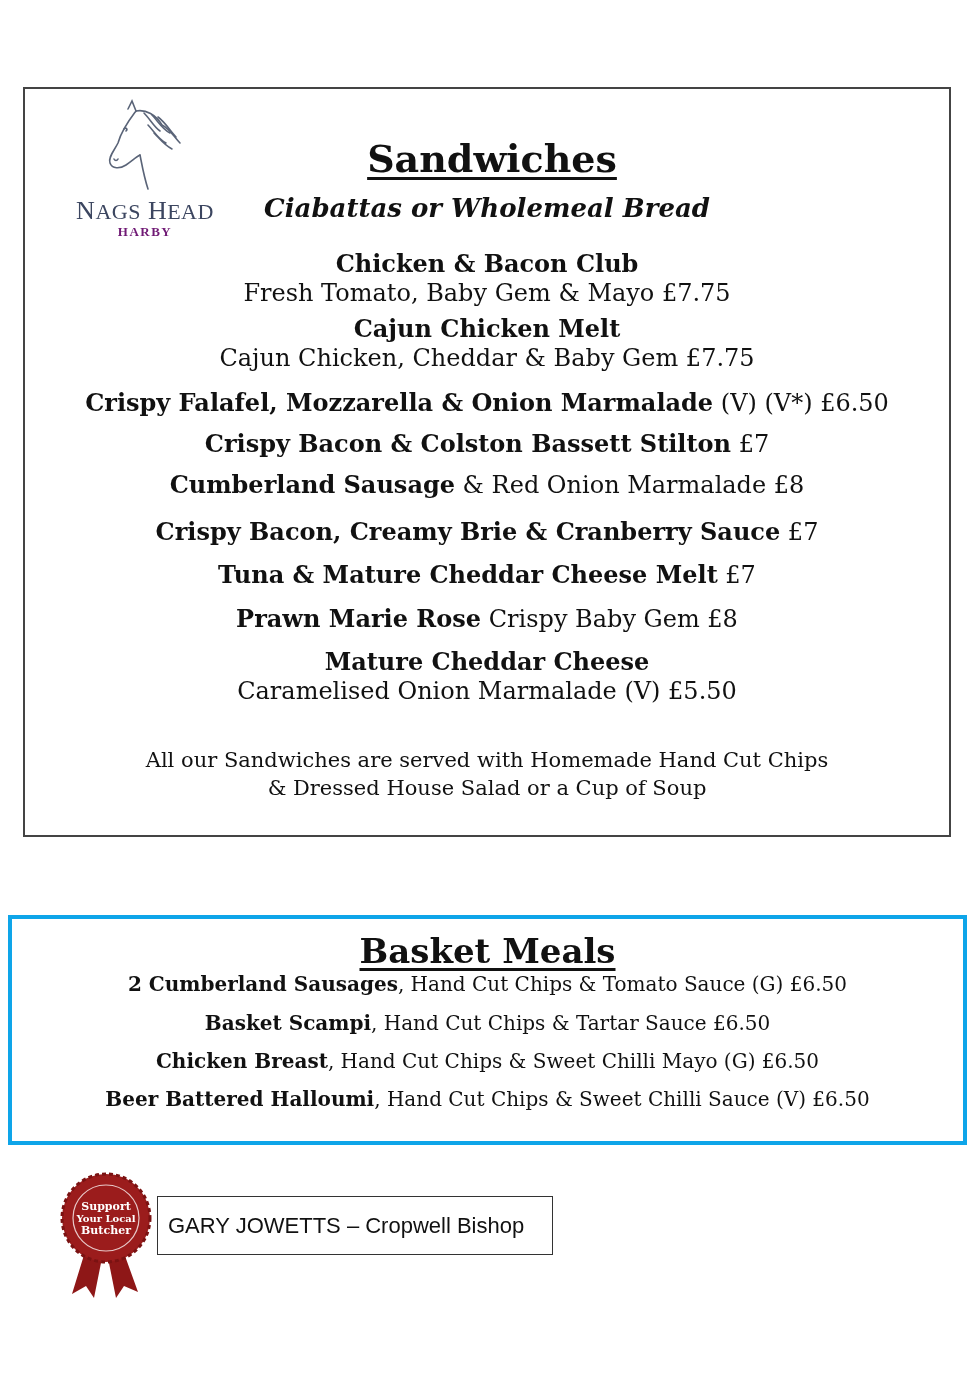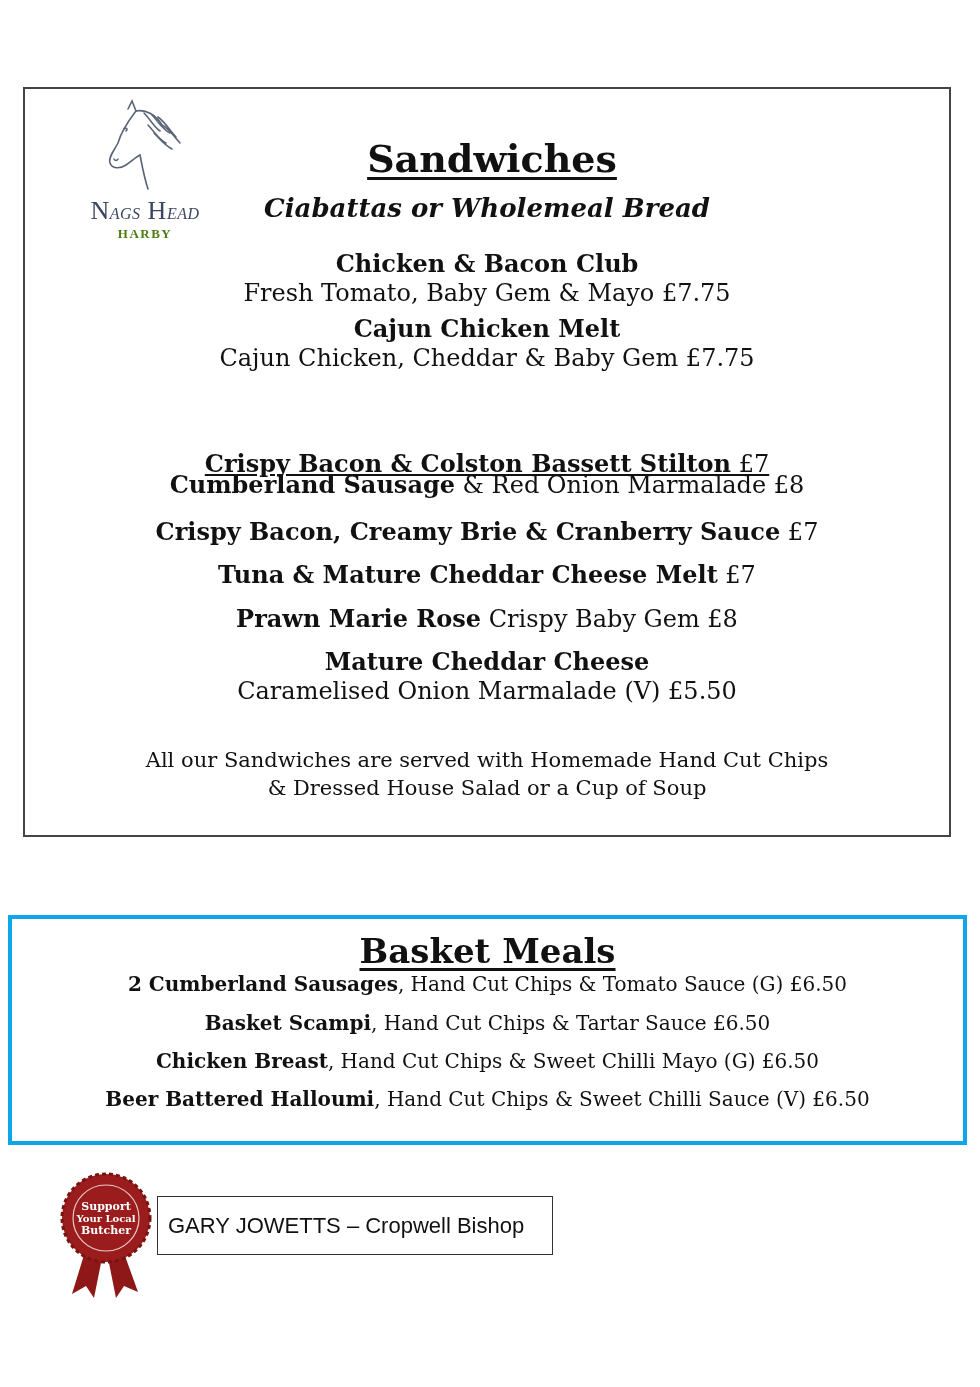--- a/index.html
+++ b/index.html
@@ -4,22 +4,22 @@
   <style>
     html, body { margin: 0; padding: 0; background: #ffffff; }
     body { width: 980px; height: 1387px; position: relative; overflow: hidden; color: #111; }
     .box1 {
       position: absolute; left: 23px; top: 87px; width: 928px; height: 750px;
       border: 2px solid #444; box-sizing: border-box;
     }
     .logo { position: absolute; left: 50px; top: 10px; width: 140px; height: 150px; text-align: center; }
     .logo svg { display: block; margin: 0 auto; }
     .logo-name { font-family: "Liberation Serif", serif; color: #3c4660; font-size: 26px; letter-spacing: 0.5px; margin-top: 4px; line-height: 26px; }
-    .logo-name .sc { font-size: 16px; font-style: italic; }
-    .logo-sub { font-family: "Liberation Serif", serif; color: #4d7c0f; font-size: 13px; font-weight: bold; letter-spacing: 1.5px; line-height: 14px; }
+    .logo-name .sc { font-size: 22px; }
+    .logo-sub { font-family: "Liberation Serif", serif; color: #701a75; font-size: 13px; font-weight: bold; letter-spacing: 1.5px; line-height: 14px; }
     .title {
       position: absolute; left: 0; right: 0; text-align: center; font-weight: bold;
       font-family: "DejaVu Serif", serif; text-decoration: underline; text-underline-offset: 5px;
     }
     .sw-title { top: 47px; font-size: 38px; padding-left: 10px; }
     .sw-sub { position: absolute; left: 0; right: 0; top: 104px; text-align: center; padding-left: 0;
       font-family: "DejaVu Serif", serif; font-style: italic; font-weight: bold; font-size: 26px; }
     .line { position: absolute; left: 0; right: 0; text-align: center; font-family: "DejaVu Serif", serif; font-size: 24px; white-space: nowrap; }
     .b { font-weight: bold; }
     .note { font-size: 21px; }
@@ -57,21 +57,22 @@
   </div>
 
   <div class="title sw-title">Sandwiches</div>
   <div class="sw-sub">Ciabattas or Wholemeal Bread</div>
 
   <div class="line b" style="top:160px;">Chicken &amp; Bacon Club</div>
   <div class="line" style="top:190px;">Fresh Tomato, Baby Gem &amp; Mayo £7.75</div>
   <div class="line b" style="top:225px;">Cajun Chicken Melt</div>
   <div class="line" style="top:255px;">Cajun Chicken, Cheddar &amp; Baby Gem £7.75</div>
 
-  <div class="line" style="top:360px;text-decoration:underline;"><span class="b">Crispy Bacon &amp; Colston Bassett Stilton</span><span> £7</span></div>
+  <div class="line" style="top:299px;"><span class="b">Crispy Falafel, Mozzarella &amp; Onion Marmalade</span><span> (V) (V*) £6.50</span></div>
+  <div class="line" style="top:340px;"><span class="b">Crispy Bacon &amp; Colston Bassett Stilton</span><span> £7</span></div>
   <div class="line" style="top:381px;"><span class="b">Cumberland Sausage</span><span> &amp; Red Onion Marmalade £8</span></div>
   <div class="line" style="top:428px;"><span class="b">Crispy Bacon, Creamy Brie &amp; Cranberry Sauce</span><span> £7</span></div>
   <div class="line" style="top:471px;"><span class="b">Tuna &amp; Mature Cheddar Cheese Melt</span><span> £7</span></div>
   <div class="line" style="top:515px;"><span class="b">Prawn Marie Rose</span><span> Crispy Baby Gem £8</span></div>
 
   <div class="line b" style="top:558px;">Mature Cheddar Cheese</div>
   <div class="line" style="top:588px;">Caramelised Onion Marmalade (V) £5.50</div>
 
   <div class="line note" style="top:659px;">All our Sandwiches are served with Homemade Hand Cut Chips</div>
   <div class="line note" style="top:687px;">&amp; Dressed House Salad or a Cup of Soup</div>

